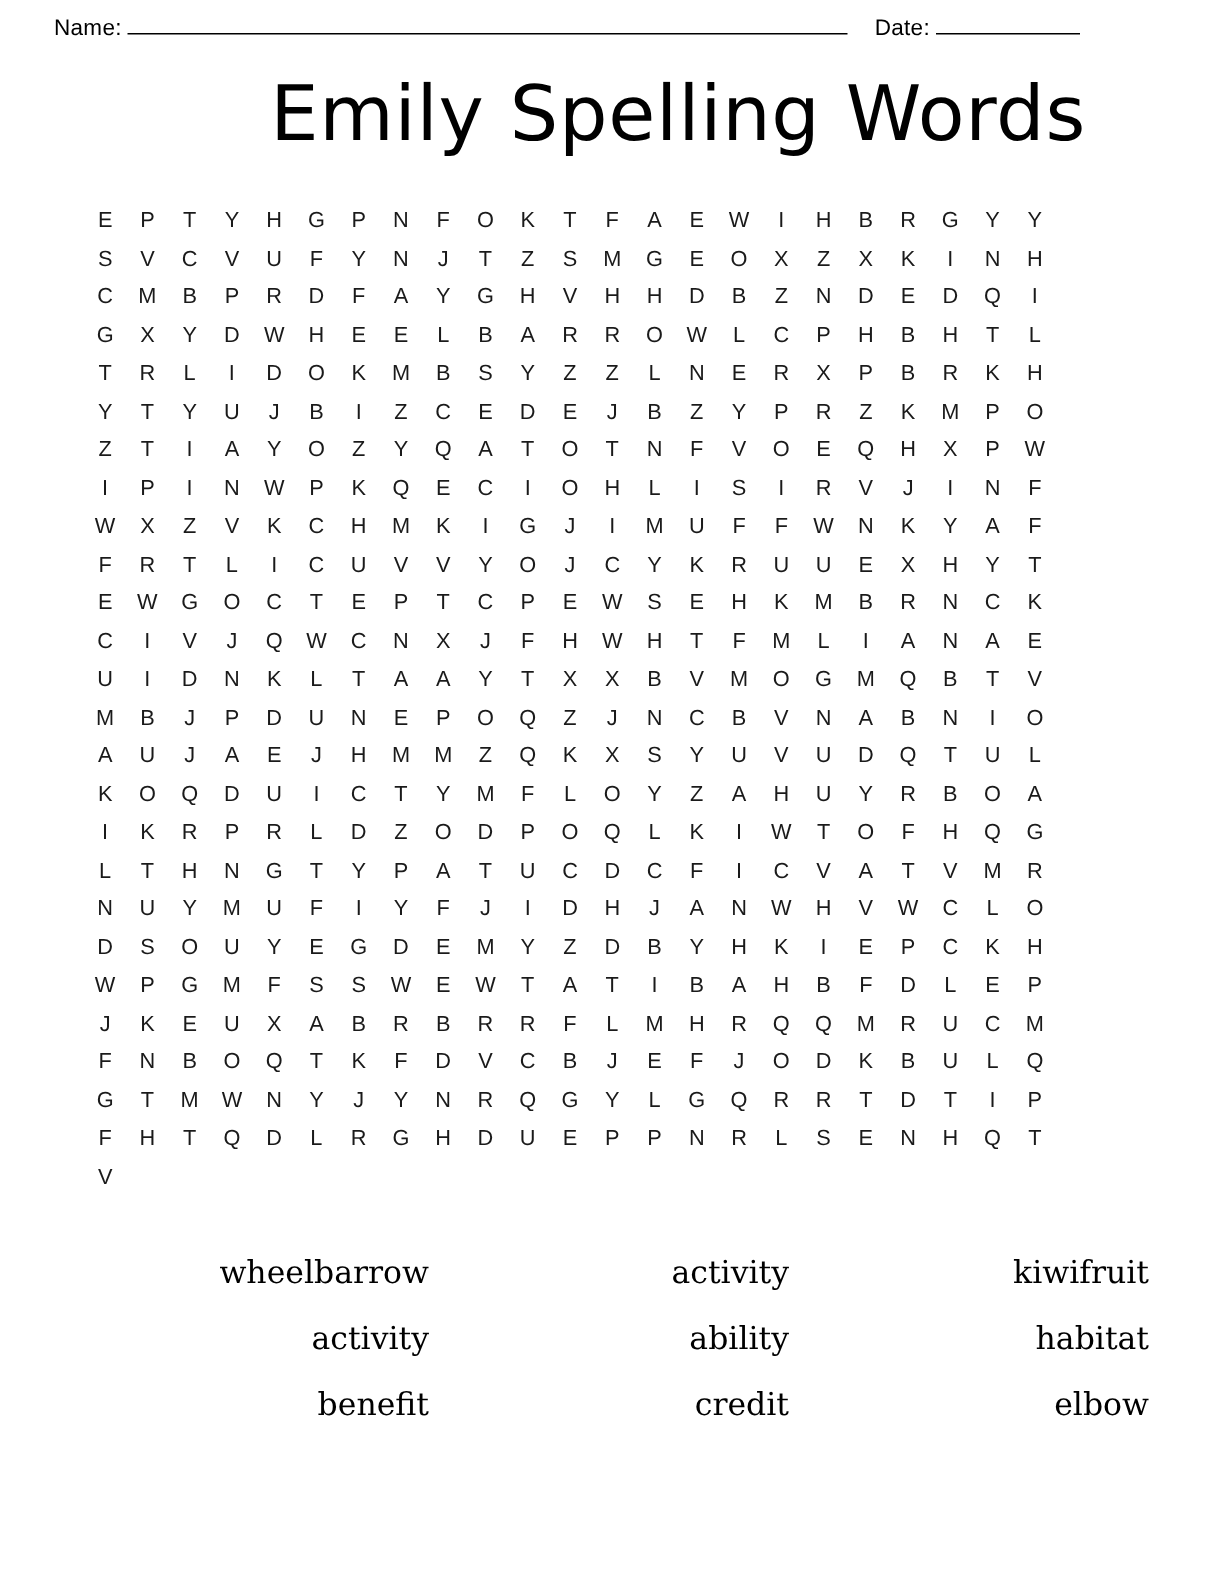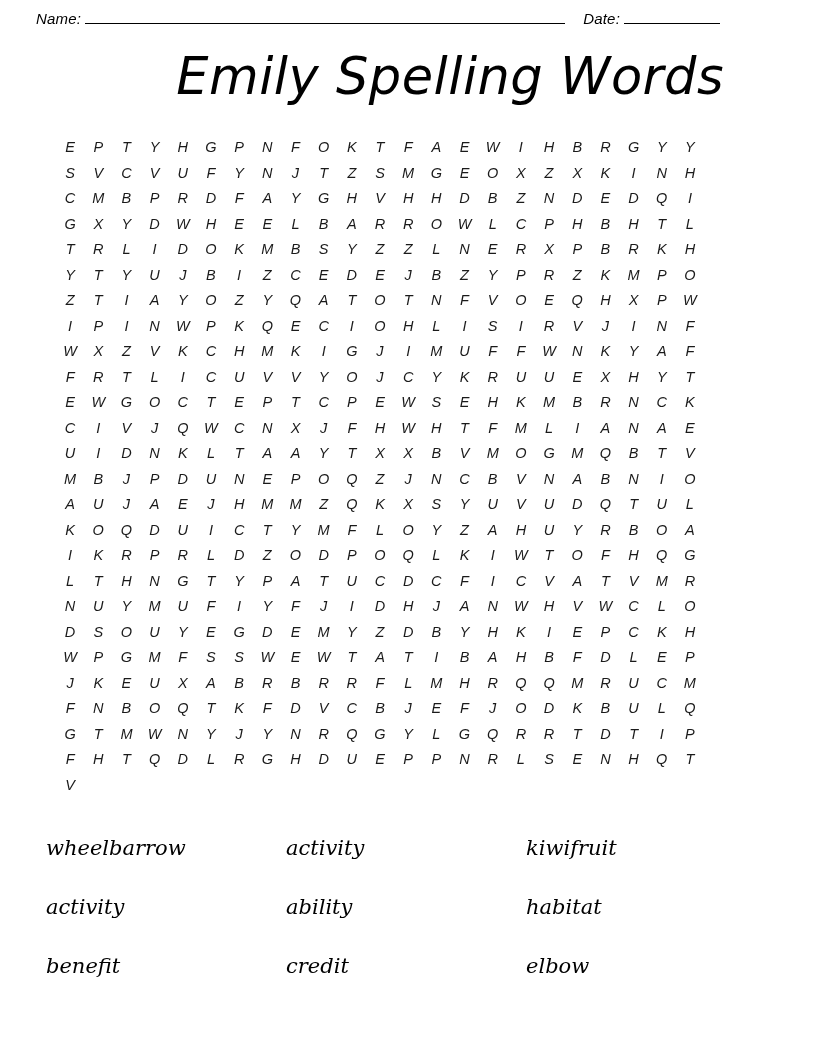--- a/index.html
+++ b/index.html
@@ -14,21 +14,20 @@
     color: #000000;
     position: relative;
     overflow: hidden;
   }
   .page {
     width: 760px;
     height: 1056px;
     box-sizing: border-box;
     padding: 8px 36px 0 36px;
     position: relative;
-    font-style: italic;
   }
   
   .header-row {
     display: flex;
     align-items: baseline;
     font-size: 15px;
     letter-spacing: 0.2px;
     padding-top: 2px;
   }
   .hdr-label {
@@ -71,21 +70,22 @@
     text-align: center;
     line-height: 1;
     color: #1a1a1a;
   }
 
   
   .wordlist {
     margin: 34px 0 0 10px;
     display: grid;
     grid-template-columns: 240px 240px 240px;
-    row-gap: 15px;
+    row-gap: 0px;
+    text-align: right;
   }
   .word {
     font-family: "DejaVu Serif", serif;
     font-size: 21px;
     line-height: 44px;
     color: #000;
     white-space: nowrap;
   }
 </style>
 </head>

